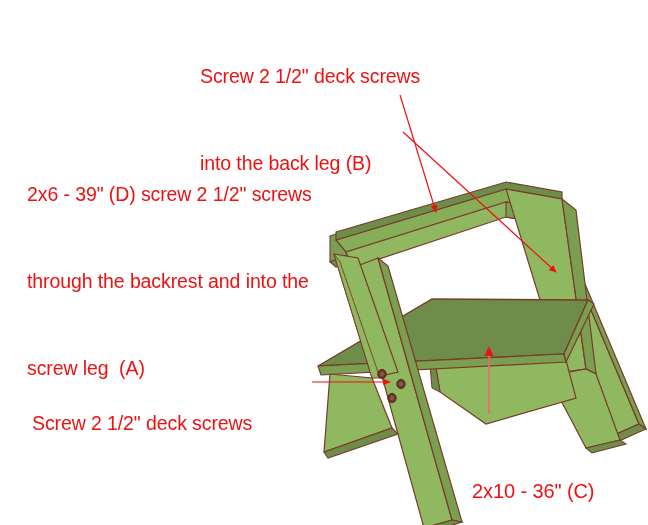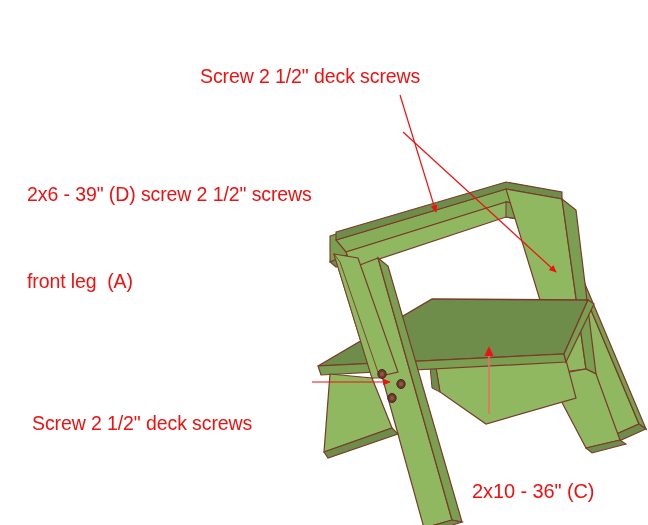--- a/index.html
+++ b/index.html
@@ -133,25 +133,27 @@
       <line x1="403" y1="132" x2="556" y2="272" stroke="#ee1111" stroke-width="1.2" marker-end="url(#arrowhead)"></line>
 
       <line x1="312" y1="382" x2="390" y2="382" stroke="#ee1111" stroke-width="1.2" marker-end="url(#arrowhead)"></line>
 
       <line x1="489" y1="414" x2="489" y2="347" stroke="#f06a66" stroke-width="1.6" marker-end="url(#arrowhead)"></line>
     </g>
   </svg>
 
   <div class="annotation" id="note-top">
     <div>Screw 2 1/2" deck screws</div>
+    <div>into the back leg (B)</div>
   </div>
 
   <div class="annotation" id="note-backrest">
     <div>2x6 - 39" (D) screw 2 1/2" screws</div>
-    <div>front leg  (A)</div>
+    <div>through the backrest and into the</div>
+    <div>screw leg  (A)</div>
   </div>
 
   <div class="annotation" id="note-frontleg">
     <div>Screw 2 1/2" deck screws</div>
     
   </div>
 
   <div class="annotation" id="note-seat">
     <div>2x10 - 36" (C)</div>
   </div>

